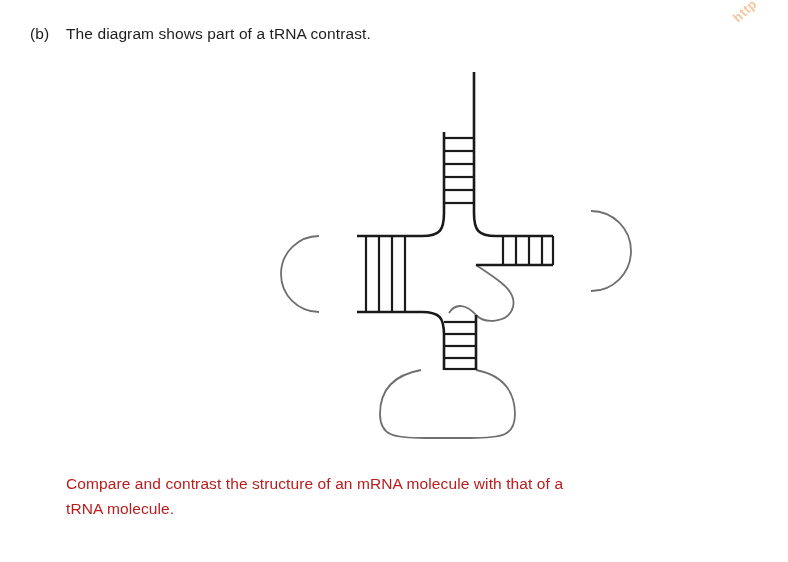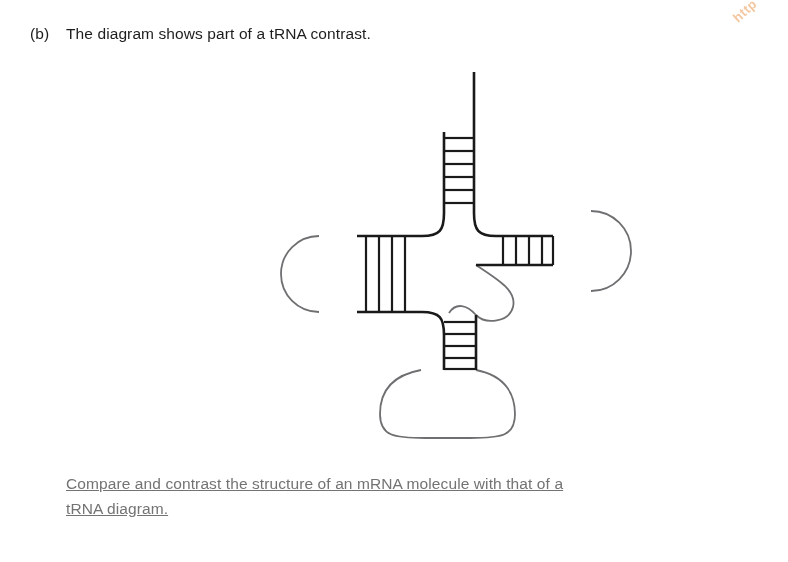--- a/index.html
+++ b/index.html
@@ -46,22 +46,21 @@
 
   
   .prompt {
     position: absolute;
     left: 66px;
     top: 471px;
     width: 670px;
     font-size: 15.5px;
     line-height: 25px;
     letter-spacing: 0.1px;
-    color: #737373;
-    text-decoration: underline;
+    color: #b91c1c;
   }
   .prompt .ln {
     display: block;
     white-space: nowrap;
   }
 
   
   .diagram-wrap {
     position: absolute;
     left: 270px;
@@ -186,20 +185,20 @@
           <line x1="174" y1="300" x2="206" y2="300"></line>
           <line x1="174" y1="311" x2="206" y2="311"></line>
         </g>
 
       </g>
     </svg>
   </div>
 
   <div class="prompt">
     <span class="ln">Compare and contrast the structure of an mRNA molecule with that of a</span>
-    <span class="ln">tRNA diagram.</span>
+    <span class="ln">tRNA molecule.</span>
   </div>
 
   <div class="watermark">
     <span class="wm-text">http</span>
   </div>
 
 </div>
 
 </body></html>

